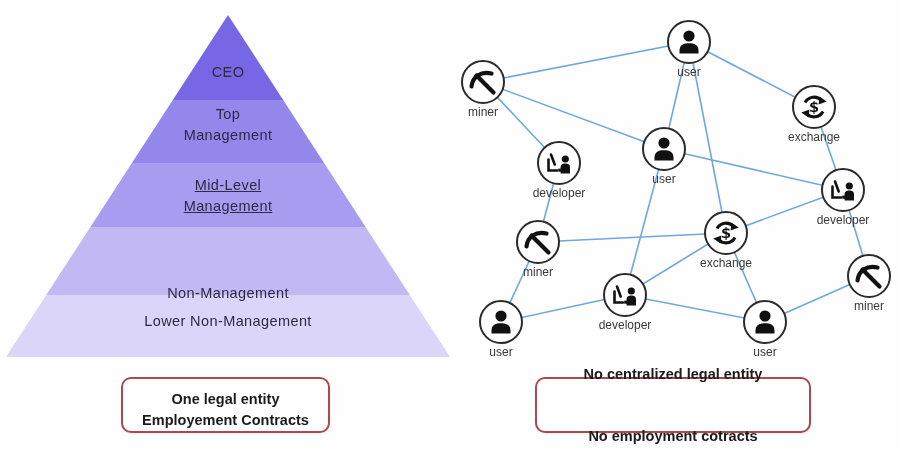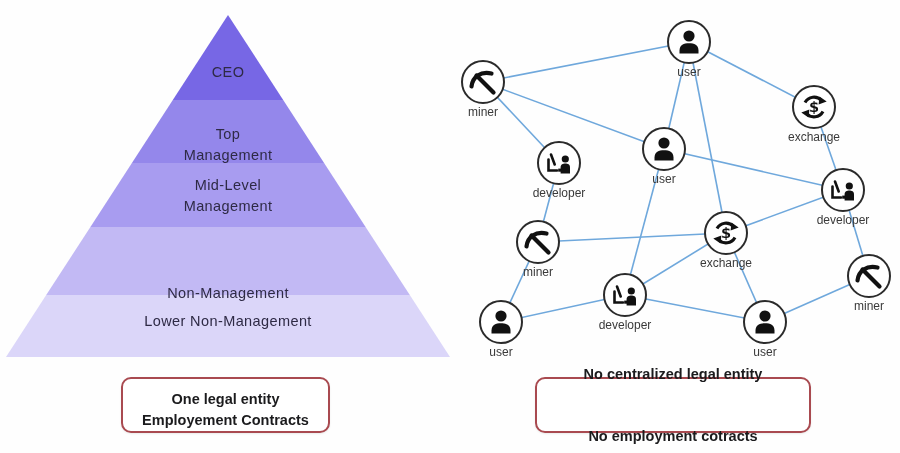--- a/index.html
+++ b/index.html
@@ -12,22 +12,22 @@
   *{margin:0;padding:0;box-sizing:border-box;}
   html,body{width:900px;height:453px;overflow:hidden;background:#fefefe;
     font-family:"Liberation Sans",sans-serif;}
   .canvas{position:relative;width:896px;height:453px;background:#fefefe;}
 
   
   .pyramid-svg{position:absolute;left:0;top:0;}
   .pyr-label{position:absolute;left:108px;width:240px;text-align:center;
     color:var(--pyramid-text);font-size:14.5px;font-weight:500;letter-spacing:.4px;line-height:21px;}
   .lbl-ceo{top:62px;}
-  .lbl-top{top:124px;}
-  .lbl-mid{top:175px;}
+  .lbl-top{top:104px;}
+  .lbl-mid{top:175px;text-decoration:underline;}
   .lbl-non{top:258px;margin-top:25px;}
   .lbl-lower{top:311px;}
 
   
   .caption-box{position:absolute;background:#fff;border:2px solid var(--caption-border);
     border-radius:10px;display:flex;flex-direction:column;justify-content:center;
     align-items:center;text-align:center;box-shadow:0 1px 2px rgba(0,0,0,.08);}
   .caption-box .cap-line{font-size:14.5px;font-weight:700;color:#1b1b1d;line-height:21px;}
   .caption-left{left:121px;top:377px;width:209px;height:56px;justify-content:flex-end;}
   .caption-right{left:535px;top:377px;width:276px;height:56px;gap:41px;}

